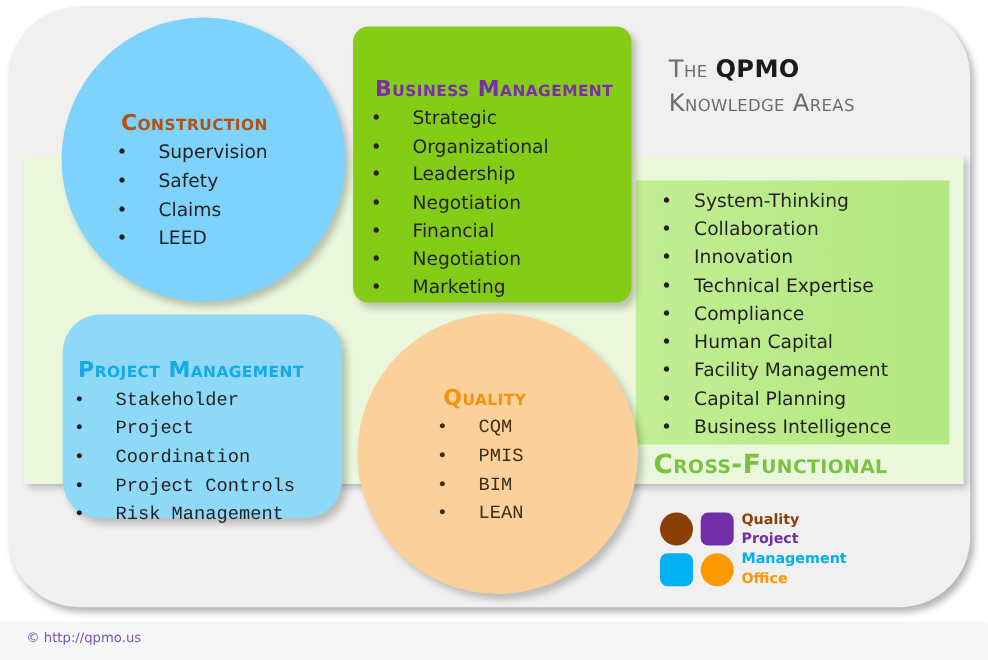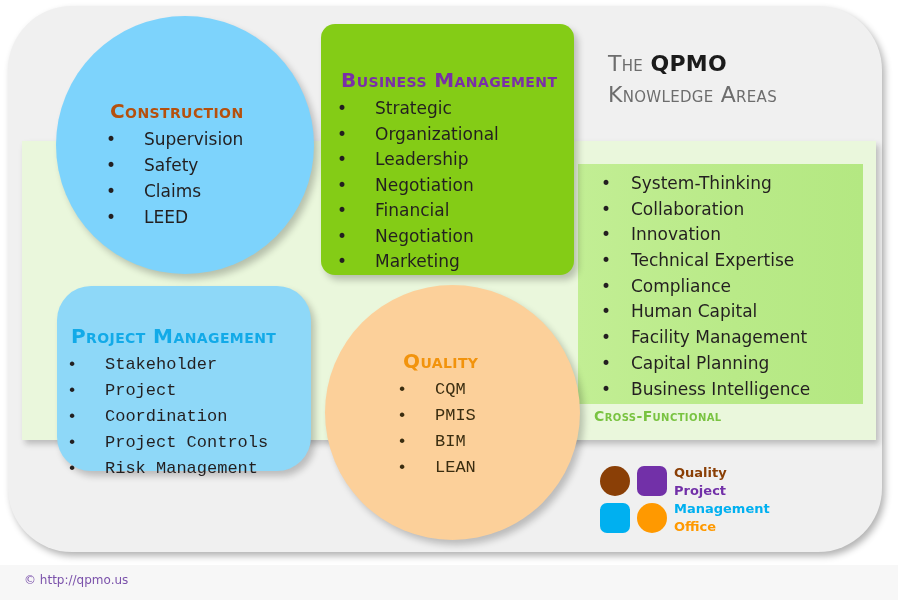--- a/index.html
+++ b/index.html
@@ -186,21 +186,21 @@
     left: 601px;
     top: 171px;
     font-size: 17px;
   }
   #cross-list li { padding-left: 30px; height: 25.7px; line-height: 25.7px; }
 
   #cross-label {
     position: absolute;
     left: 594px;
     top: 408px;
-    font-size: 14px;
+    font-size: 24px;
     font-weight: bold;
     font-variant: small-caps;
     letter-spacing: 0.4px;
     color: #79c341;
     white-space: nowrap;
   }
 
   
   #title {
     position: absolute;

